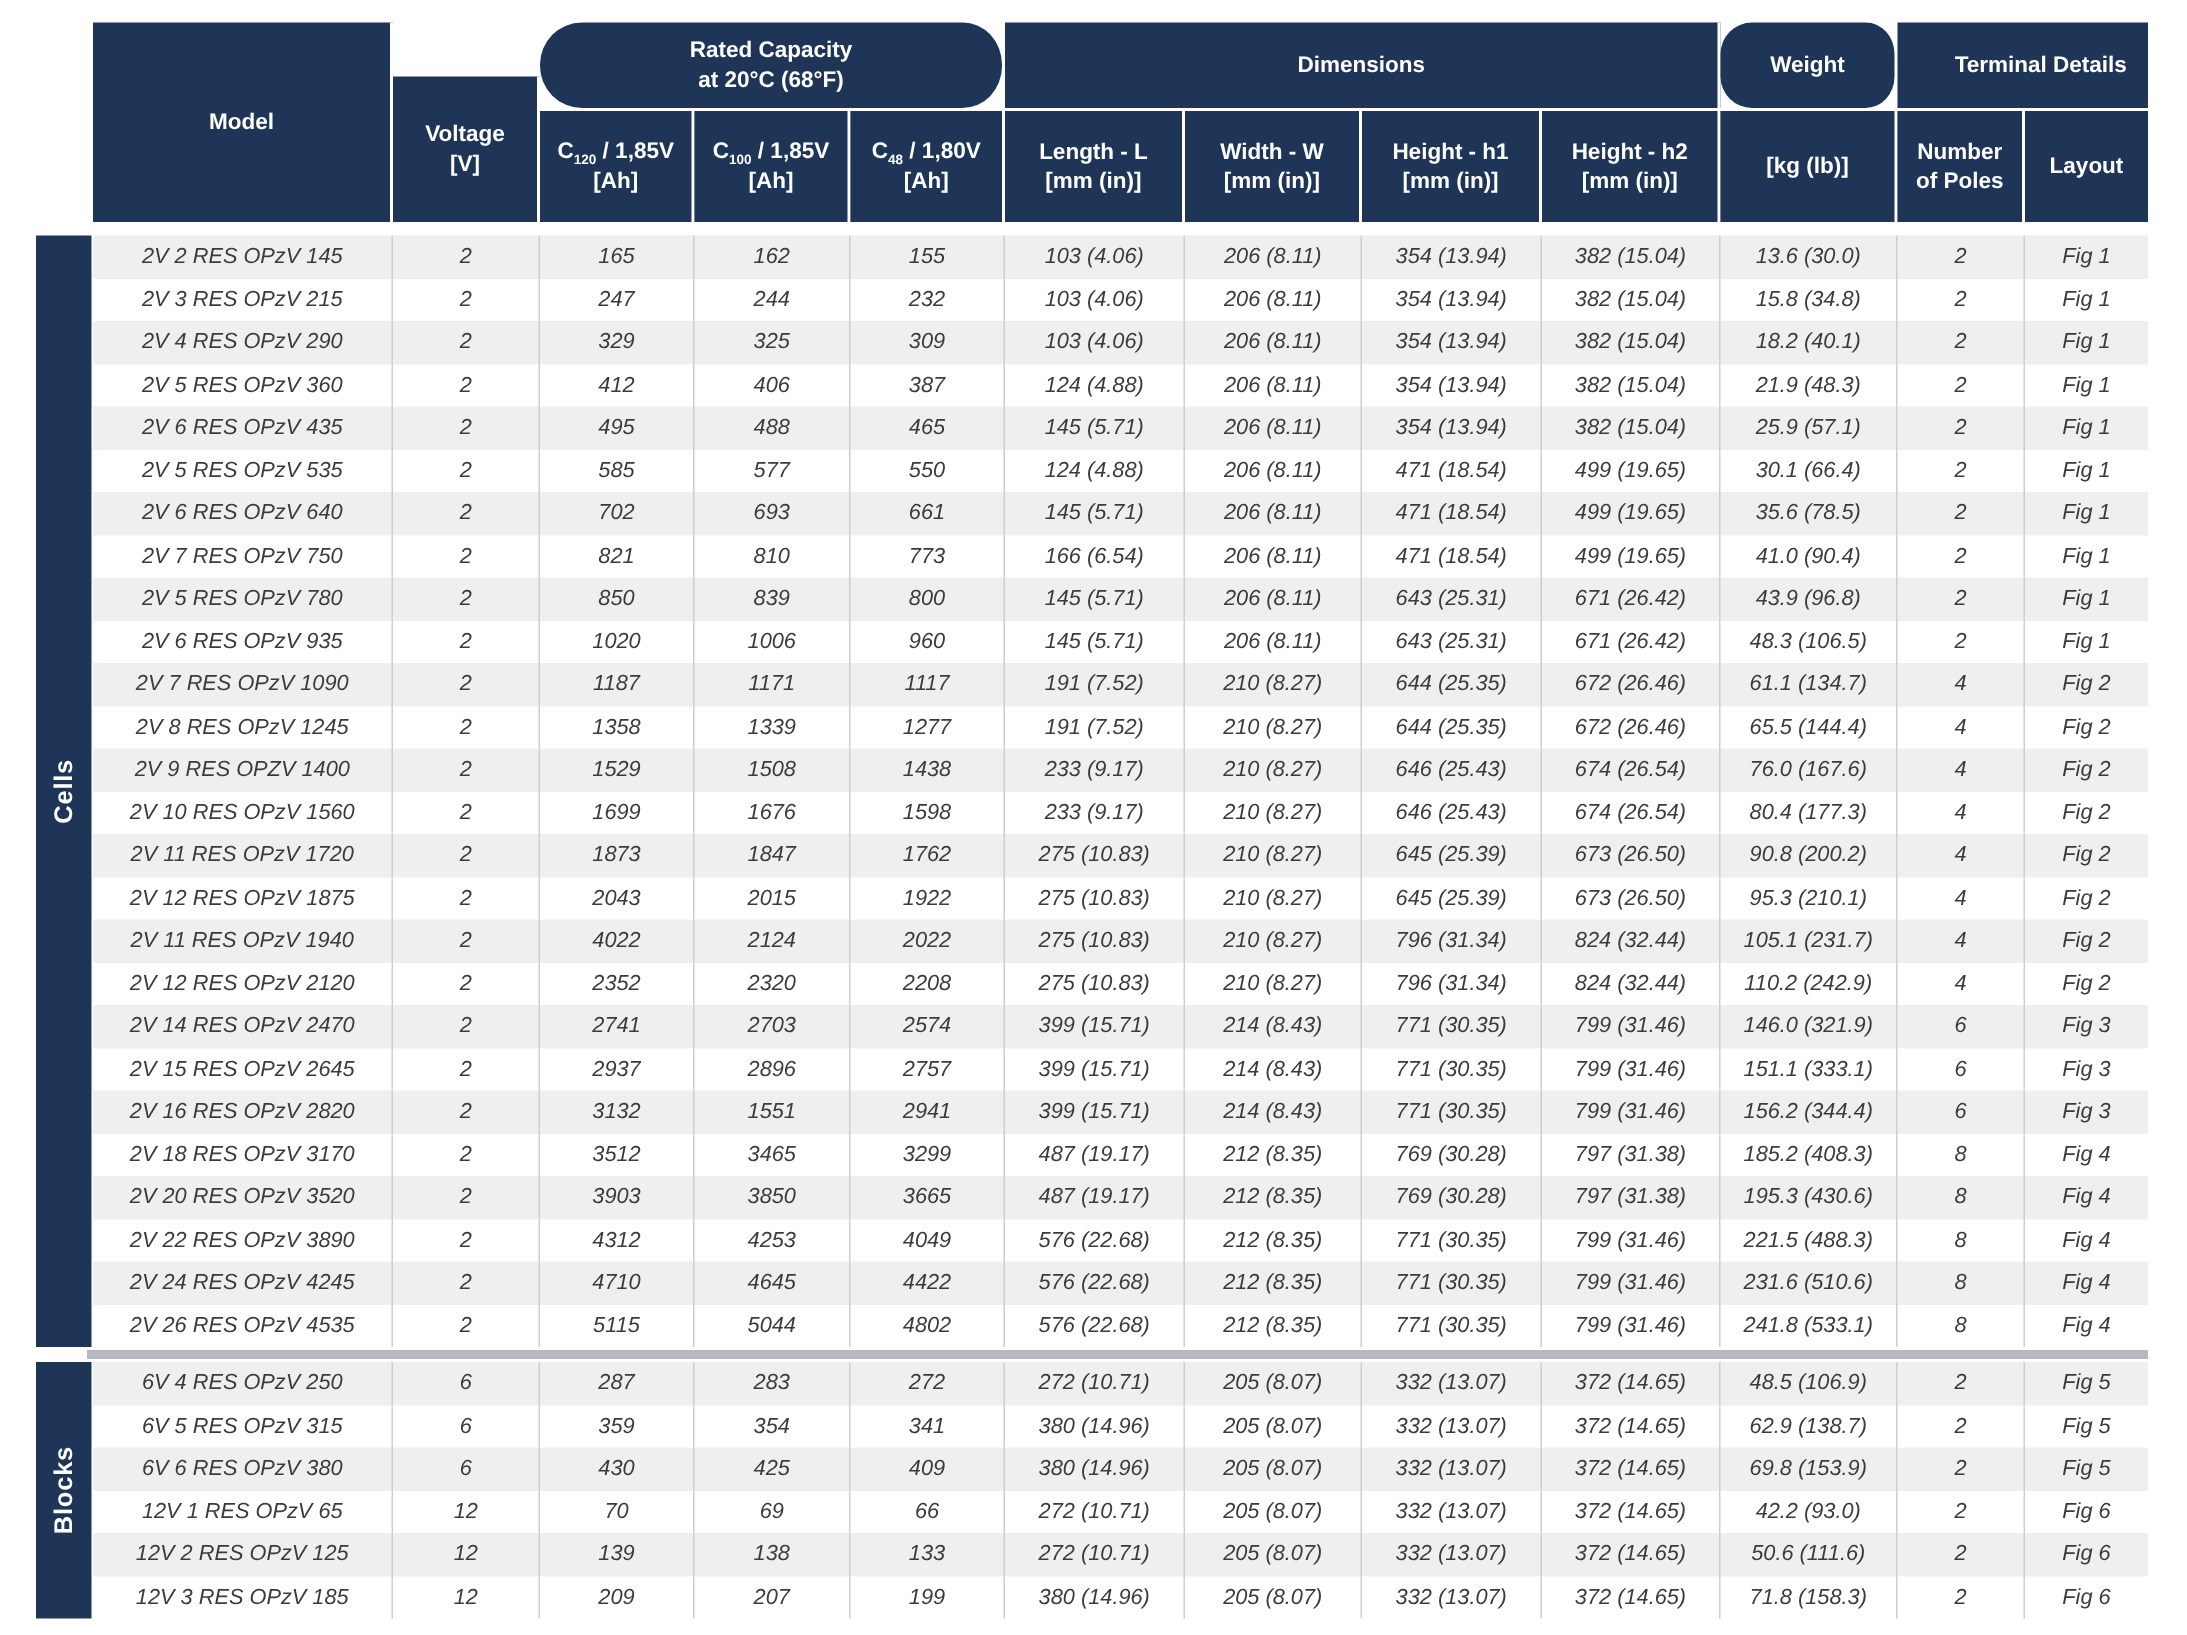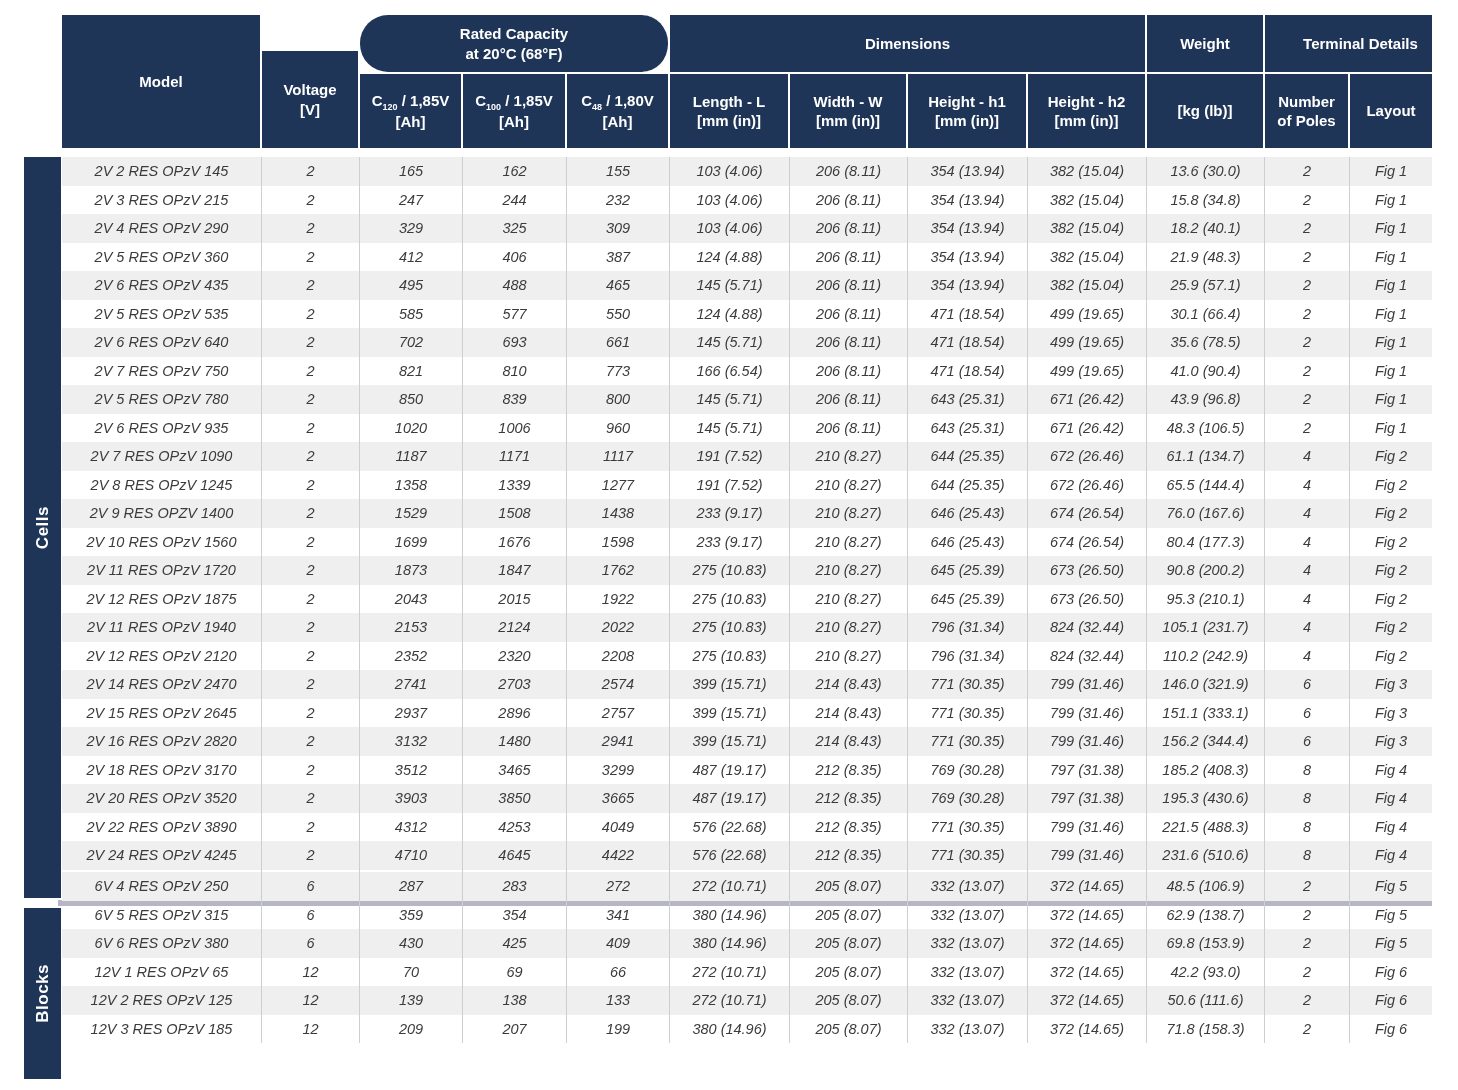--- a/index.html
+++ b/index.html
@@ -49,30 +49,30 @@
   .h-voltage    { grid-area: 1 / 2 / 3 / 3; margin-top: 36px; }
   .h-capacity   { grid-area: 1 / 3 / 2 / 6; border-radius: 28px; }
   .h-c120       { grid-area: 2 / 3 / 3 / 4; }
   .h-c100       { grid-area: 2 / 4 / 3 / 5; }
   .h-c48        { grid-area: 2 / 5 / 3 / 6; }
   .h-dimensions { grid-area: 1 / 6 / 2 / 10; }
   .h-length     { grid-area: 2 / 6 / 3 / 7; }
   .h-width      { grid-area: 2 / 7 / 3 / 8; }
   .h-h1         { grid-area: 2 / 8 / 3 / 9; }
   .h-h2         { grid-area: 2 / 9 / 3 / 10; }
-  .h-weight     { grid-area: 1 / 10 / 2 / 11; }
+  .h-weight     { grid-area: 1 / 10 / 2 / 11; border-radius: 21px; }
   .h-kg         { grid-area: 2 / 10 / 3 / 11; }
   .h-terminal   { grid-area: 1 / 11 / 2 / 13; padding-left: 28px; }
   .h-poles      { grid-area: 2 / 11 / 3 / 12; }
   .h-layout     { grid-area: 2 / 12 / 3 / 13; }
 
   
   .body-section { position: absolute; left: 62px; width: 1370px; }
   #cells-section  { top: 157px; }
-  #blocks-section { top: 872px; }
+  #blocks-section { top: 908px; }
 
   .row {
     display: grid;
     grid-template-columns: var(--cols);
     height: 28.5px;
     font-style: italic;
   }
   .row:nth-child(odd) { background: var(--stripe); }
   .cell {
     display: flex;
@@ -386,21 +386,21 @@
         <div class="cell">210 (8.27)</div>
         <div class="cell">645 (25.39)</div>
         <div class="cell">673 (26.50)</div>
         <div class="cell">95.3 (210.1)</div>
         <div class="cell">4</div>
         <div class="cell">Fig 2</div>
       </div>
       <div class="row">
         <div class="cell">2V 11 RES OPzV 1940</div>
         <div class="cell">2</div>
-        <div class="cell">2153</div>
+        <div class="cell">4022</div>
         <div class="cell">2124</div>
         <div class="cell">2022</div>
         <div class="cell">275 (10.83)</div>
         <div class="cell">210 (8.27)</div>
         <div class="cell">796 (31.34)</div>
         <div class="cell">824 (32.44)</div>
         <div class="cell">105.1 (231.7)</div>
         <div class="cell">4</div>
         <div class="cell">Fig 2</div>
       </div>
@@ -443,21 +443,21 @@
         <div class="cell">771 (30.35)</div>
         <div class="cell">799 (31.46)</div>
         <div class="cell">151.1 (333.1)</div>
         <div class="cell">6</div>
         <div class="cell">Fig 3</div>
       </div>
       <div class="row">
         <div class="cell">2V 16 RES OPzV 2820</div>
         <div class="cell">2</div>
         <div class="cell">3132</div>
-        <div class="cell">1480</div>
+        <div class="cell">1551</div>
         <div class="cell">2941</div>
         <div class="cell">399 (15.71)</div>
         <div class="cell">214 (8.43)</div>
         <div class="cell">771 (30.35)</div>
         <div class="cell">799 (31.46)</div>
         <div class="cell">156.2 (344.4)</div>
         <div class="cell">6</div>
         <div class="cell">Fig 3</div>
       </div>
       <div class="row">

